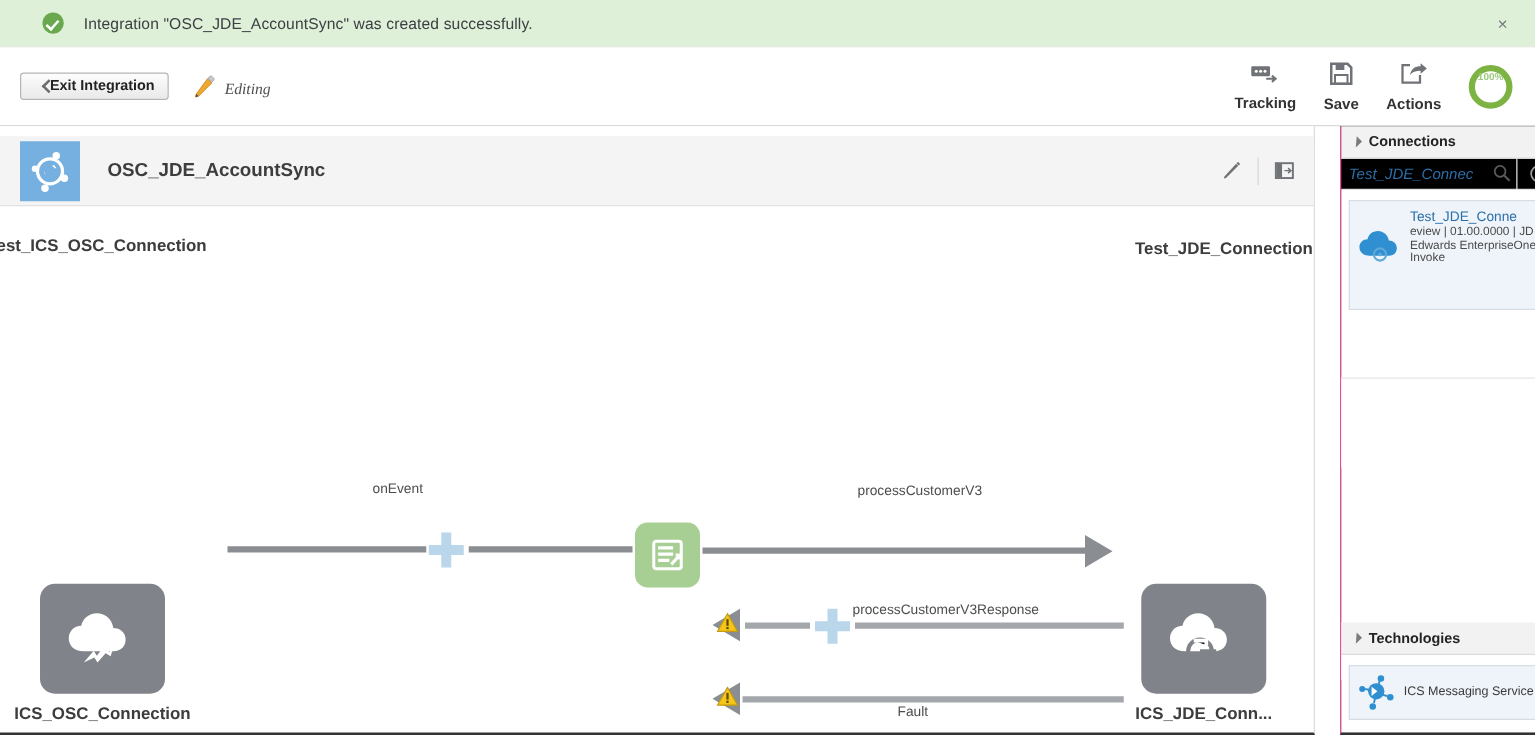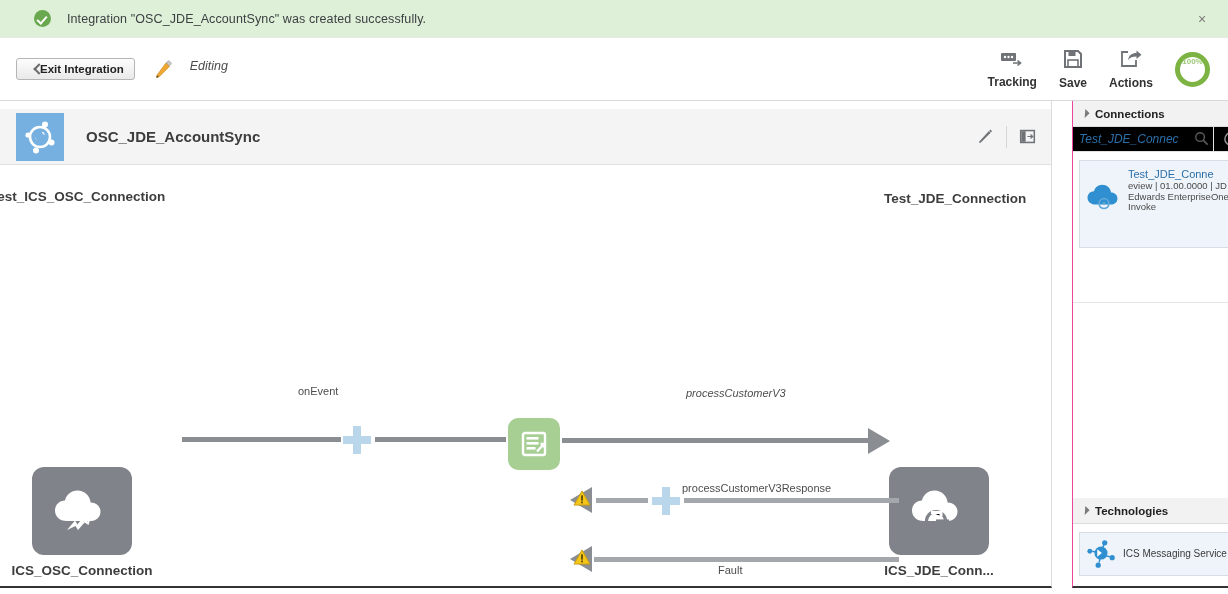--- a/index.html
+++ b/index.html
@@ -48,21 +48,21 @@
     font-size: 11.5px; font-weight: bold; color: #222; cursor: pointer;
   }
   .chev-left {
     width: 0; height: 0; position: relative; display:inline-block;
   }
   .chev-left::before {
     content: ""; position: absolute; left: 0; top: -4px;
     width: 6px; height: 6px; border: solid #6b6b6b;
     border-width: 2px 0 0 2px; transform: rotate(-45deg);
   }
-  .editing-wrap { display: flex; align-items: flex-start; margin-left: 18px; gap: 17px; }
+  .editing-wrap { display: flex; align-items: flex-end; margin-left: 18px; gap: 7px; font-family: Liberation Serif, serif; }
   .pencil-icon { width: 20px; height: 20px; display: block; }
   .editing-label { font-size: 12.5px; font-style: italic; color: #4d4d4d; }
 
   .tb-right { margin-left: auto; display: flex; align-items: center; gap: 22px; padding-right: 18px; }
   .tb-item { display: flex; align-items: center; gap: 7px; cursor: pointer; flex-direction: column; }
   .tb-label { font-size: 12px; font-weight: bold; color: #333; }
   .ring {
     width: 35px; height: 35px; border-radius: 50%;
     border: 5px solid #7cb342; display: flex; align-items: flex-start; justify-content: center;
     font-size: 8px; color: #9ec97a; font-weight: bold;
@@ -290,21 +290,21 @@
         <div class="node-top-label" style="left:-42px; top:-278px;">Test_ICS_OSC_Connection</div>
         <div class="node-box">
           <svg width="62" height="52" viewBox="0 0 62 52">
             <path d="M16 36 C8 36 4 31 4 25.5 C4 20 8.5 15.6 14 15.6 C15 10 20 5.5 26.5 5.5 C33.5 5.5 39 10.8 39.6 17.4 C45 17.4 49.5 21 49.5 26.6 C49.5 32 45.5 36 40 36 Z" fill="#fff"></path>
             <path d="M16 45 L24 35.5 L26.5 39.5 L33 31 L36.5 36.5 L39.5 33.5 L37.5 40 L33.5 37.5 L27 45 L24.5 41 Z" fill="#fff"></path>
           </svg>
         </div>
         <div class="node-bot-label">ICS_OSC_Connection</div>
       </div>
 
-      <div class="node" style="left:889px; top:302px;">
+      <div class="node" style="left:913px; top:302px;">
         <div class="node-top-label" style="left:-5px; top:-276px;">Test_JDE_Connection</div>
         <div class="node-box">
           <svg width="62" height="52" viewBox="0 0 62 52">
             <path d="M16 36 C8 36 4 31 4 25.5 C4 20 8.5 15.6 14 15.6 C15 10 20 5.5 26.5 5.5 C33.5 5.5 39 10.8 39.6 17.4 C45 17.4 49.5 21 49.5 26.6 C49.5 32 45.5 36 40 36 Z" fill="#fff"></path>
             <circle cx="28" cy="36" r="9.5" fill="none" stroke="#808389" stroke-width="3.2"></circle>
             <path d="M28 36 H41" stroke="#808389" stroke-width="3.2"></path>
             <path d="M23 27.5 H33 V31" stroke="#fff" stroke-width="3"></path>
           </svg>
         </div>
         <div class="node-bot-label">ICS_JDE_Conn...</div>
@@ -320,21 +320,21 @@
         </svg>
       </div>
 
       <div class="edge" style="left:182px; top:272px; width:159px;"></div>
       <div class="edge-label" style="left:298px; top:220px;">onEvent</div>
       <div class="plus-btn" style="left:343px; top:261px;"></div>
       <div class="edge" style="left:375px; top:272px; width:131px;"></div>
 
       <div class="edge" style="left:562px; top:273px; width:307px;"></div>
       <div class="arrow-r" style="left:868px; top:263px;"></div>
-      <div class="edge-label" style="left:686px; top:222px;font-style:italic;">processCustomerV3</div>
+      <div class="edge-label" style="left:686px; top:222px;">processCustomerV3</div>
 
       <div class="arrow-l" style="left:570px; top:322px;"></div>
       <svg class="warn-tri" viewBox="0 0 20 18" style="left:573px; top:325px;">
         <path d="M10 1 L19 17 H1 Z" fill="#f5c518" stroke="#c49b12" stroke-width="1"></path>
         <rect x="9" y="6" width="2" height="6" fill="#5c4a05"></rect>
         <rect x="9" y="13" width="2" height="2" fill="#5c4a05"></rect>
       </svg>
       <div class="edge edge-light" style="left:596px; top:333px; width:52px;"></div>
       <div class="plus-btn" style="left:652px; top:322px;"></div>
       <div class="edge edge-light" style="left:684px; top:333px; width:215px;"></div>

